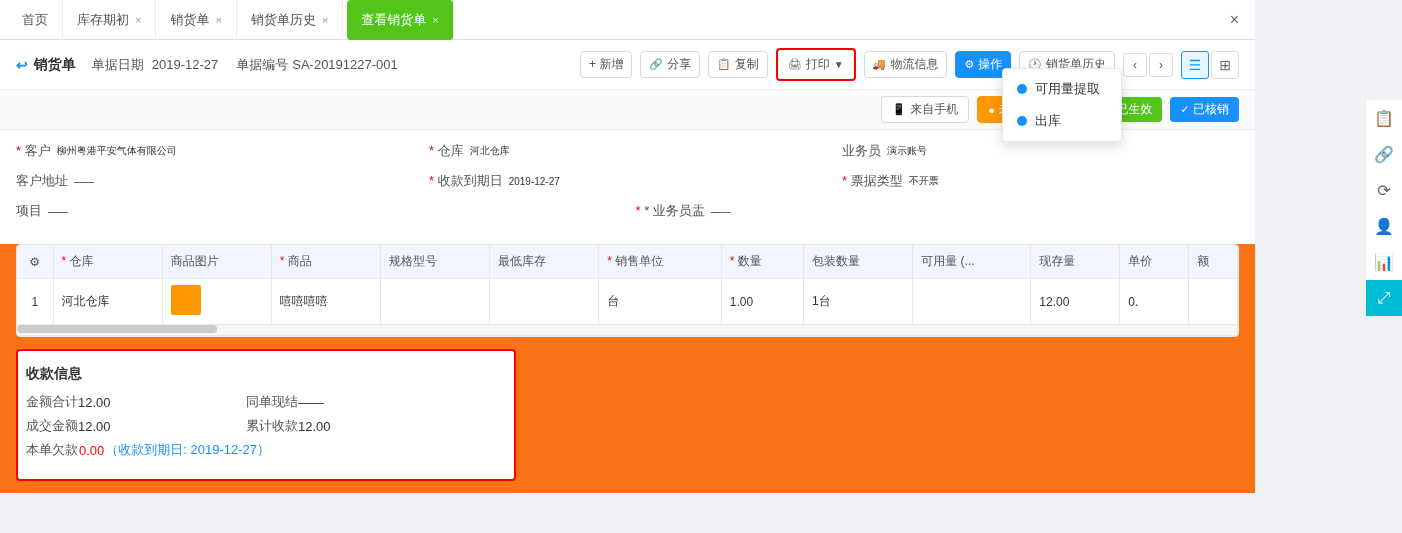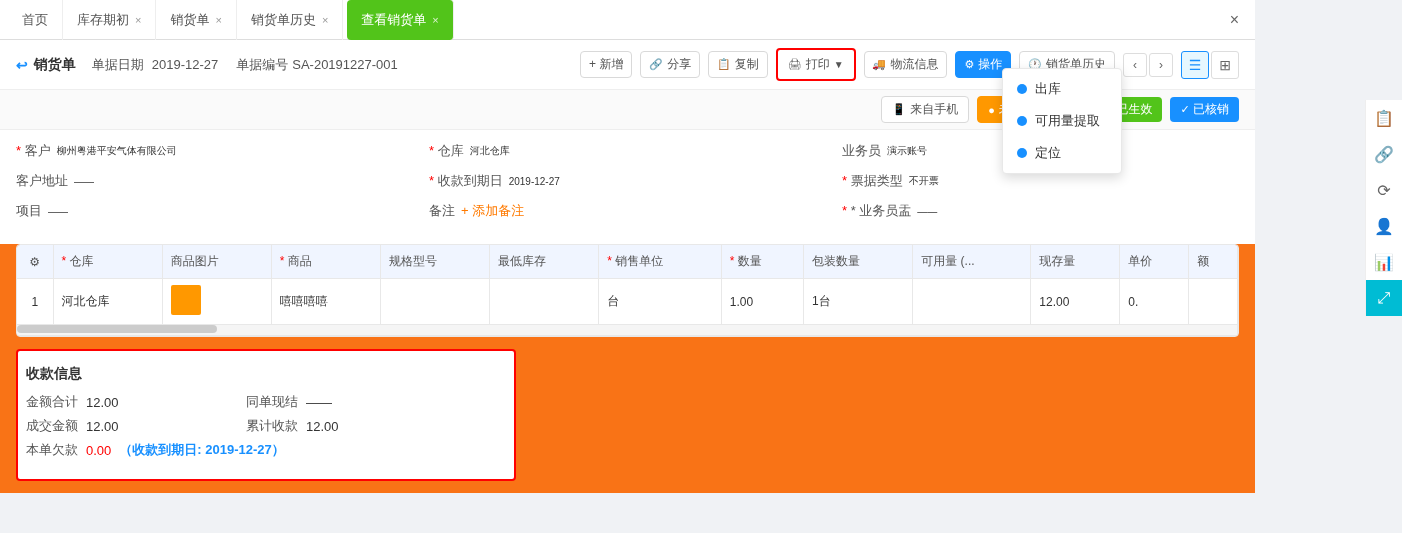--- a/index.html
+++ b/index.html
@@ -92,25 +92,25 @@
     .product-img { width: 30px; height: 30px; background: #ff9800; border-radius: 2px; display: inline-block; }
     .scrollbar-thumb { height: 8px; width: 200px; background: #ccc; border-radius: 4px; }
 
     
     .payment-box {
       margin: 12px 16px; border: 2px solid red; border-radius: 4px;
       padding: 14px 20px; background: #fff; width: 500px;
     }
     .payment-title { font-weight: bold; font-size: 14px; margin-bottom: 10px; }
     .payment-row { display: flex; gap: 40px; margin-bottom: 6px; }
-    .payment-item { display: flex; align-items: center; gap: 8px; min-width: 180px; }
+    .payment-item { display: flex; align-items: center; min-width: 180px; }
     .payment-label { color: #555; font-size: 13px; white-space: nowrap; }
     .payment-value { color: #333; font-size: 13px; }
     .payment-value.red { color: red; }
-    .payment-value.blue { color: #1890ff; font-weight: bold; }
+    .payment-value.blue { color: #1890ff; }
 
     
     .dropdown-menu {
       position: absolute; top: 68px; right: 280px; background: #fff;
       border: 1px solid #e8e8e8; border-radius: 4px; box-shadow: 0 4px 12px rgba(0,0,0,0.15);
       z-index: 1000; min-width: 120px; padding: 4px 0;
     }
     .dropdown-item {
       display: flex; align-items: center; gap: 8px; padding: 7px 14px;
       cursor: pointer; font-size: 13px; color: #333;
@@ -272,26 +272,20 @@
       </div>
       <div class="form-field">
         <span class="form-label required">票据类型</span>
         <span class="form-value">不开票</span>
       </div>
     </div>
     <div class="form-row">
       <div class="form-field">
         <span class="form-label">项目</span>
         <span class="form-value">——</span>
-      </div>
-      <div class="form-field">
-        <span class="form-label">备注</span>
-        <span class="form-add-btn">
-          <span>+ 添加备注</span>
-        </span>
       </div>
       <div class="form-field">
         <span class="form-label required">* 业务员盂</span>
         <span class="form-value">——</span>
       </div>
     </div>
   </div>
 
   <div class="table-container">
     <table>
@@ -357,40 +351,36 @@
       <div class="payment-item">
         <span class="payment-label">成交金额</span>
         <span class="payment-value">12.00</span>
       </div>
       <div class="payment-item">
         <span class="payment-label">累计收款</span>
         <span class="payment-value">12.00</span>
       </div>
     </div>
     <div class="payment-row">
-      <div class="payment-item" style="flex-direction:row; gap:8px;">
+      <div class="payment-item" style="flex-direction:row; gap:1px;">
         <span class="payment-label">本单欠款</span>
         <span class="payment-value red">0.00</span>
         <span class="payment-value blue">（收款到期日: 2019-12-27）</span>
       </div>
     </div>
   </div>
 
   <div class="dropdown-menu">
     <div class="dropdown-item">
+      <span class="dot" style="background:#1890ff;"></span>
+      <span>可用量提取</span>
+    </div>
+    <div class="dropdown-item">
       <span class="dot blue"></span>
       <span>出库</span>
-    </div>
-    <div class="dropdown-item">
-      <span class="dot" style="background:#1890ff;"></span>
-      <span>可用量提取</span>
-    </div>
-    <div class="dropdown-item">
-      <span class="dot" style="background:#1890ff;"></span>
-      <span>定位</span>
     </div>
   </div>
 
   <div style="position:fixed; right:0; top:100px; display:flex; flex-direction:column; background:#fff; border-left:1px solid #eee;">
     <div class="right-icon-item">📋</div>
     <div class="right-icon-item">🔗</div>
     <div class="right-icon-item">⟳</div>
     <div class="right-icon-item">👤</div>
     <div class="right-icon-item">📊</div>
     <div class="right-icon-item teal">⤢</div>

